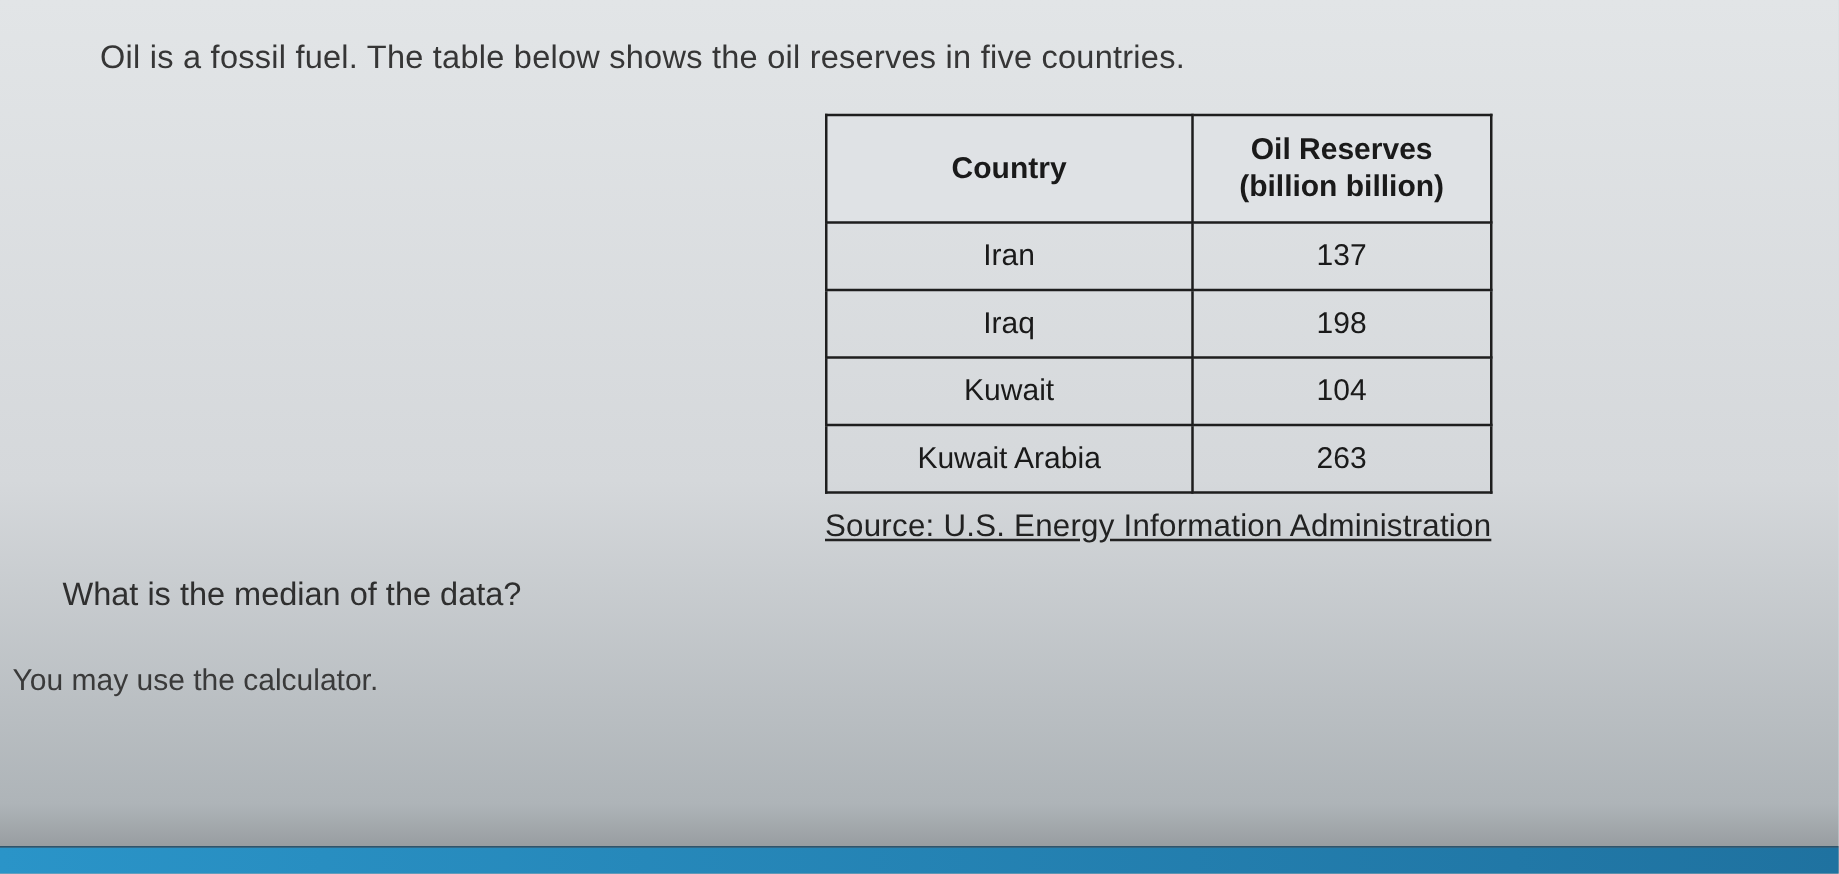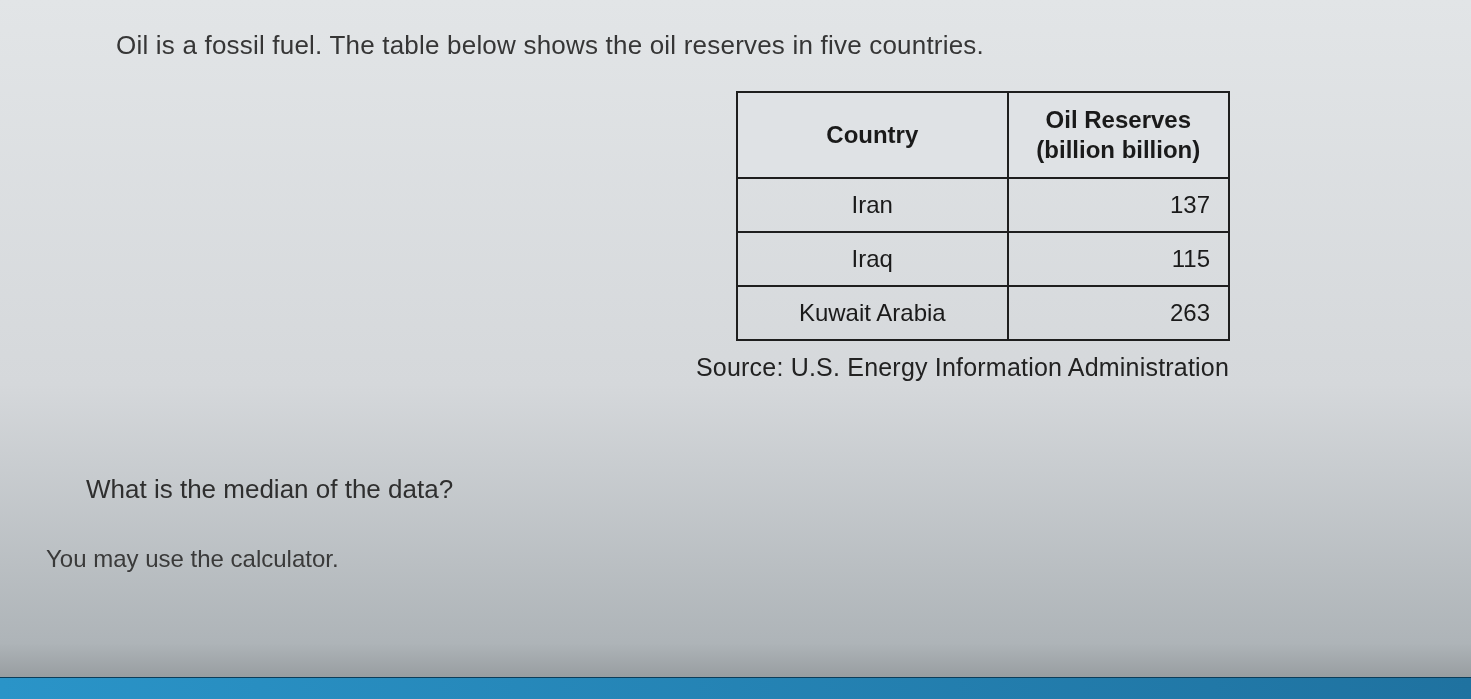--- a/index.html
+++ b/index.html
@@ -13,41 +13,40 @@
       background: #d8dce0;
       font-family: Verdana, Arial, sans-serif;
       color: #1a1a1a;
       position: relative;
       overflow: hidden;
     }
     .page {
       position: relative;
       width: 100%;
       height: 100%;
-      padding: 30px 80px 20px 116px;
+      padding: 30px 80px 20px 80px;
       background: linear-gradient(180deg, #e2e5e7 0%, #d5d8db 55%, #aeb4b8 92%, #8a8f92 100%);
     }
     .intro {
       font-size: 26px;
       color: #363636;
       margin-bottom: 30px;
       letter-spacing: 0.2px;
     }
     .table-wrap {
       display: flex;
       flex-direction: column;
       align-items: flex-start;
       margin-left: 580px;
       width: 790px;
     }
     table {
       border-collapse: collapse;
-      width: 494px;
+      width: 534px;
       background: transparent;
-      margin-left: 40px;
     }
     th, td {
       border: 2px solid #1e1e1e;
       padding: 12px 18px;
       font-size: 24px;
     }
     th {
       font-weight: bold;
       text-align: center;
       background: #dfe2e5;
@@ -57,34 +56,35 @@
       width: 55%;
     }
     th.reserves-col {
       width: 45%;
       line-height: 1.25;
     }
     td.country-cell {
       text-align: center;
     }
     td.value-cell {
-      text-align: right;
+      text-align: center;
     }
     .source {
       font-size: 25px;
       margin-top: 12px;
       color: #222;
       letter-spacing: 0.2px;
       align-self: flex-start;
       width: 780px;
+      text-decoration: underline;
     }
     .question {
       font-size: 26px;
       color: #2f2f2f;
-      margin-top: 92px;
+      margin-top: 24px;
       margin-left: -30px;
     }
     .hint {
       font-size: 24px;
       color: #3a3a3a;
       margin-top: 40px;
       margin-left: -70px;
     }
     .bottom-bar {
       position: absolute;
@@ -111,21 +111,25 @@
           <th class="reserves-col">Oil Reserves (billion billion)</th>
         </tr>
       </thead>
       <tbody>
         <tr>
           <td class="country-cell">Iran</td>
           <td class="value-cell">137</td>
         </tr>
         <tr>
           <td class="country-cell">Iraq</td>
-          <td class="value-cell">115</td>
+          <td class="value-cell">198</td>
+        </tr>
+        <tr>
+          <td class="country-cell">Kuwait</td>
+          <td class="value-cell">104</td>
         </tr>
         <tr>
           <td class="country-cell">Kuwait Arabia</td>
           <td class="value-cell">263</td>
         </tr>
       </tbody>
     </table>
     <p class="source">Source: U.S. Energy Information Administration</p>
   </div>
 

